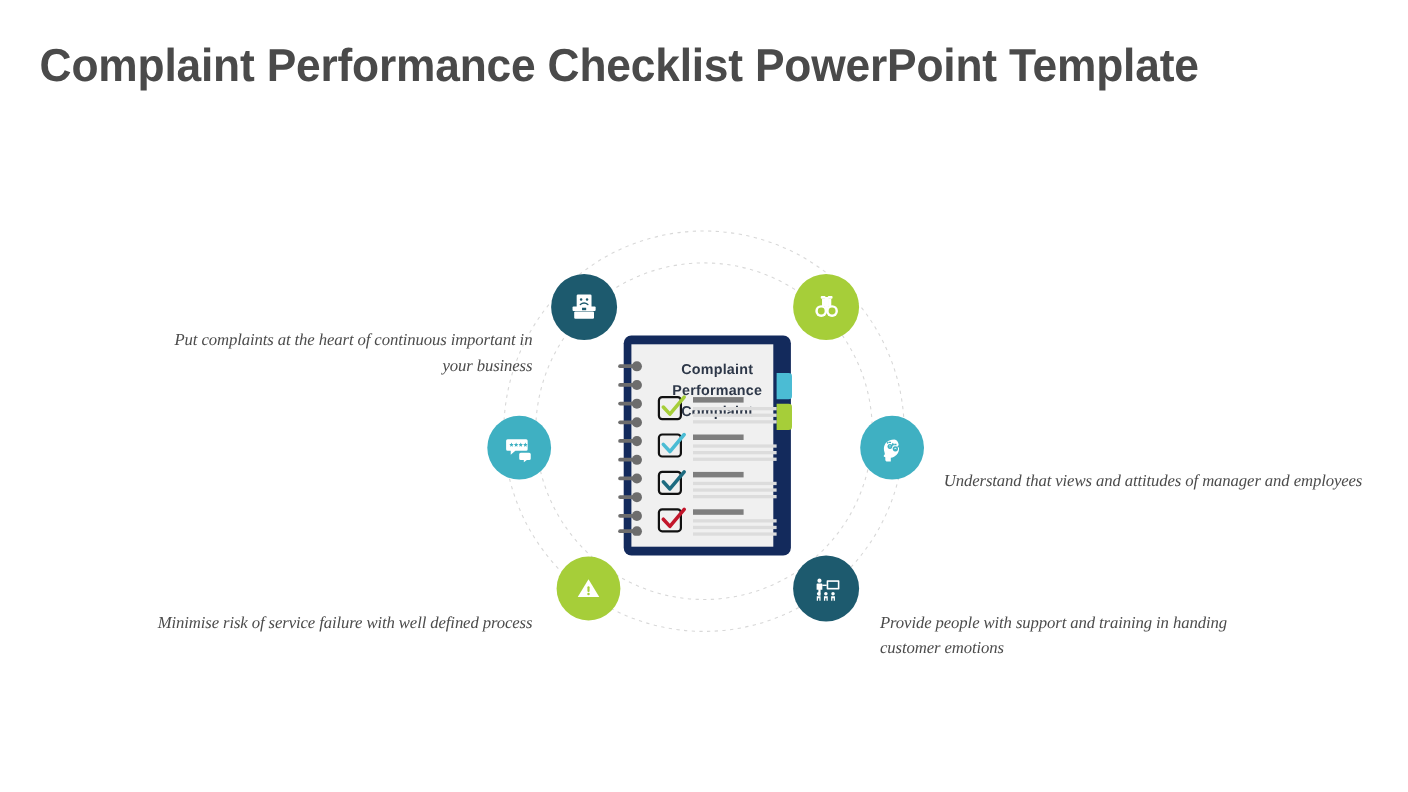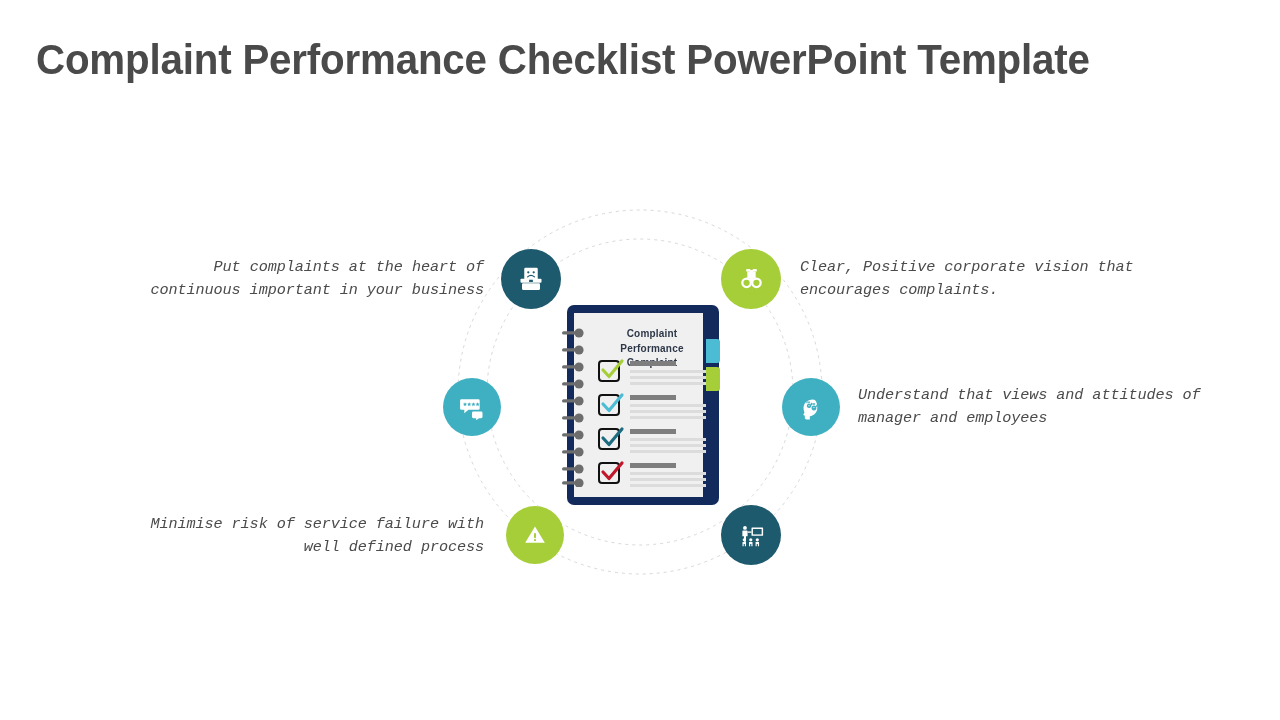--- a/index.html
+++ b/index.html
@@ -86,21 +86,21 @@
     height: 160px;
   }
 
   .cb-heading {
     position: absolute;
     left: 28px;
     top: 14px;
     width: 100px;
     text-align: center;
     font-family: "Liberation Sans", sans-serif;
-    font-size: 10px;
+    font-size: 13px;
     font-weight: bold;
     color: #2d3748;
     line-height: 1.45;
     letter-spacing: 0.2px;
   }
 
   .cb-rows {
     position: absolute;
     left: 24px;
     top: 46px;
@@ -151,26 +151,27 @@
     border-radius: 50%;
     display: flex;
     align-items: center;
     justify-content: center;
   }
   .bubble svg { display: block; }
 
   
   .caption {
     position: absolute;
-    font-family: Liberation Mono, monospace;
+    font-family: Liberation Serif, serif;
     font-style: italic;
     font-size: 15.2px;
     line-height: 1.52;
     color: #4b4b4b;
     letter-spacing: -0.1px;
+    margin-top: 42px;
   }
   .caption.left  { text-align: right; }
   .caption.right { text-align: left; }
 </style>
 </head>
 <body>
 
 <div class="slide-title">Complaint Performance Checklist PowerPoint Template</div>
 
 <div class="stage">
@@ -361,21 +362,21 @@
         <path d="M16.6 29 h4.8 v5.8 h-1.6 v-3.2 h-1.6 v3.2 h-1.6 z"></path>
         <circle cx="28" cy="26" r="2.2"></circle>
         <path d="M25.6 29 h4.8 v5.8 h-1.6 v-3.2 h-1.6 v3.2 h-1.6 z"></path>
       </g>
       <rect x="22" y="11" width="12" height="7.5" fill="#1d5a6e"></rect>
     </svg>
   </div>
 
   <div class="caption left" style="left:136px; top:256px; width:348px;">Put complaints at the heart of continuous important in your business</div>
 
-  <div class="caption right" style="left:800px; top:256px; width:372px;">Clear, Positive corporate vision that encourages complaints.</div>
 
 
   <div class="caption right" style="left:858px; top:384px; width:382px;">Understand that views and attitudes of manager and employees</div>
 
   <div class="caption left" style="left:118px; top:513px; width:366px;">Minimise risk of service failure with well defined process</div>
 
+  <div class="caption right" style="left:800px; top:513px; width:356px;">Provide people with support and training in handing customer emotions</div>
 
 </div>
 
 </body></html>

